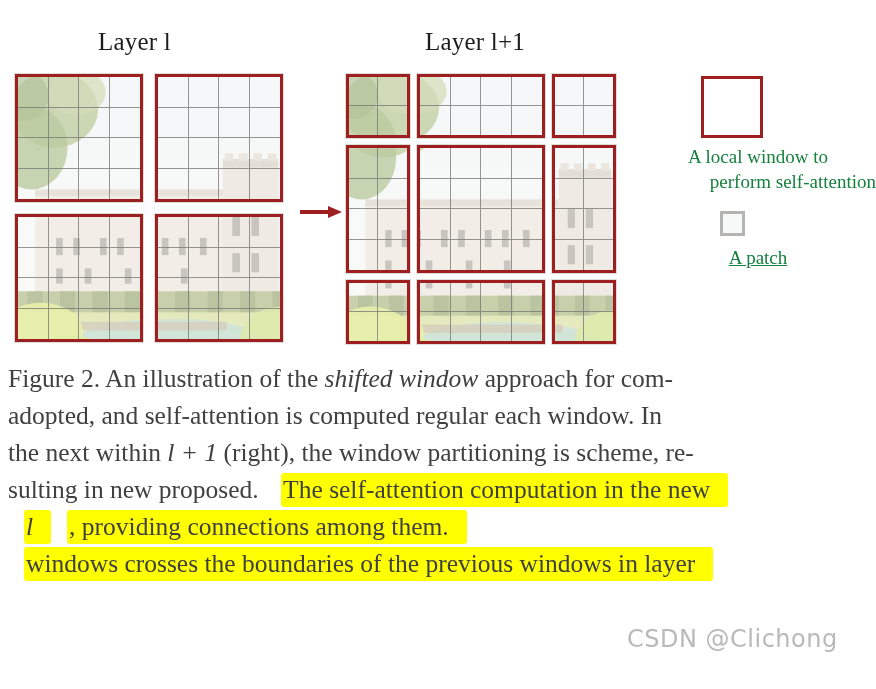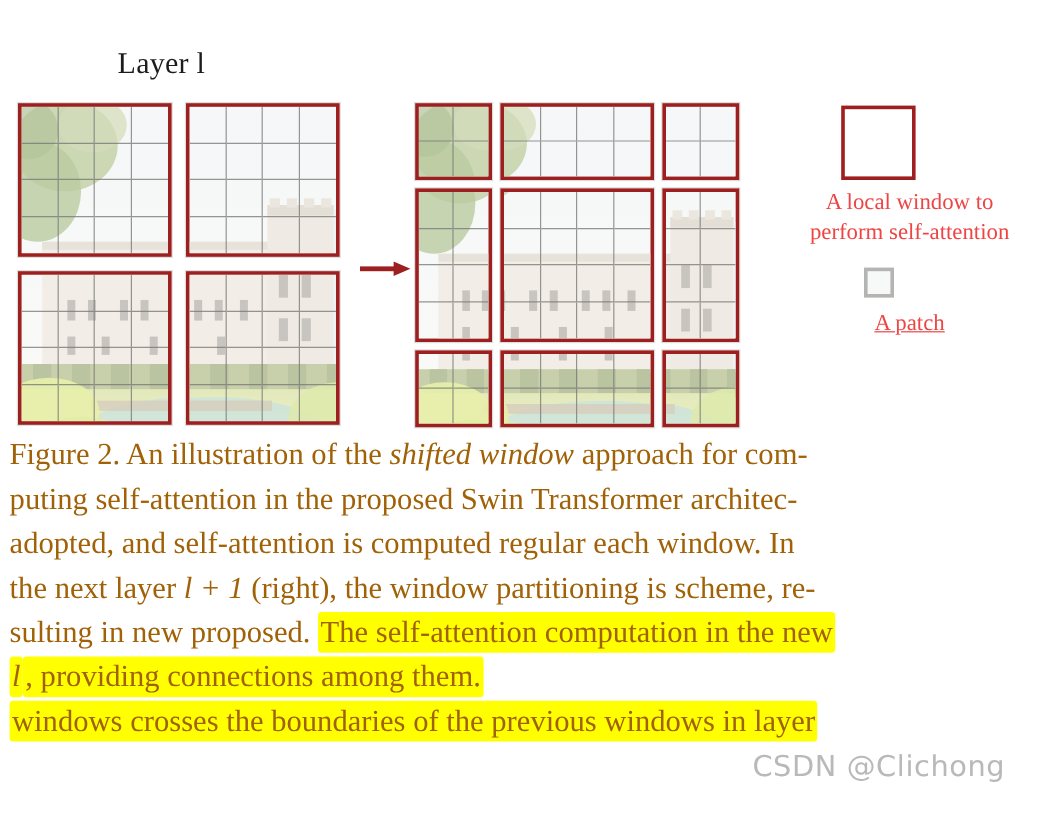--- a/index.html
+++ b/index.html
@@ -12,21 +12,21 @@
     height: 689px;
     position: relative;
     overflow: hidden;
     font-family: "Liberation Serif", "DejaVu Serif", serif;
     color: #1a1a1a;
   }
 
   
   #figure-area {
     position: absolute;
-    left: 0; top: 16px;
+    left: 0; top: 4px;
     width: 746px;
     height: 352px;
   }
 
   .layer-label {
     position: absolute;
     font-size: 25px;
     color: #1c1c1c;
     white-space: nowrap;
     letter-spacing: 0.2px;
@@ -96,74 +96,76 @@
     width: 62px; height: 62px;
     border: 3px solid #9d1f1f;
     background: #ffffff;
     box-sizing: border-box;
   }
   .legend-text {
     position: absolute;
     width: 236px;
     text-align: center;
     font-size: 19px;
-    color: #ef4444;
+    color: #15803d;
     white-space: nowrap;
   }
   #legend-window-line1 { top: 82px;  left: 0; }
-  #legend-window-line2 { top: 107px; left: 0; }
+  #legend-window-line2 { top: 107px; left: 0; text-align: right; }
   #legend-patch-box {
     position: absolute;
     left: 80px; top: 147px;
     width: 25px; height: 25px;
     border: 3px solid #b4b4b2;
     background: #f7f8f8;
     box-sizing: border-box;
   }
   #legend-patch-label { top: 183px; left: 0; text-decoration: underline; }
 
   
   #caption {
     position: absolute;
     left: 8px;
     top: 360px;
     width: 862px;
     font-size: 25.5px;
     line-height: 37px;
-    color: #a16207;
+    color: #404040;
   }
   #caption .cap-line {
     white-space: nowrap;
     height: 37px;
   }
   .mathit { font-style: italic; font-family: "Liberation Serif", serif; }
   .hl {
     background: #ffff00;
-    padding: 2px 2px 3px 2px;
+    padding: 2px 18px 3px 2px;
     border-radius: 3px;
     box-decoration-break: clone;
+    margin-left: 16px;
   }
 
   #watermark {
     position: absolute;
     left: 627px;
     top: 625px;
     font-family: "DejaVu Sans", sans-serif;
     font-size: 24px;
     color: #b9b9b9;
     white-space: nowrap;
     letter-spacing: 0.5px;
   }
 </style>
 </head>
 <body>
 
 <div id="figure-area">
 
   <div class="layer-label" id="label-layer-l">Layer l</div>
+  <div class="layer-label" id="label-layer-l1">Layer l+1</div>
 
   <div id="left-diagram">
       <div class="window" style="left: 15px; top: 70px; width: 128px; height: 128px;">
         <svg class="photo" viewBox="0 0 128 128" preserveAspectRatio="none" width="100%" height="100%">
     <defs>
       <linearGradient id="sky0_0" x1="0" y1="0" x2="0" y2="1">
         <stop offset="0%" stop-color="#eef1f3"></stop>
         <stop offset="100%" stop-color="#f6f6f2"></stop>
       </linearGradient>
       <linearGradient id="grass0_0" x1="0" y1="0" x2="0" y2="1">
@@ -1314,21 +1316,20 @@
     <div id="legend-window-box"></div>
     <div class="legend-text" id="legend-window-line1">A local window to</div>
     <div class="legend-text" id="legend-window-line2">perform self-attention</div>
     <div id="legend-patch-box"></div>
     <div class="legend-text" id="legend-patch-label">A patch</div>
   </div>
 </div>
 
 <div id="caption">
     <div class="cap-line"><span>Figure 2. An illustration of the </span><span style="font-style: italic;">shifted window</span><span> approach for com-</span></div>
-    <div class="cap-line"><span>puting self-attention in the proposed Swin Transformer architec-</span></div>
     <div class="cap-line"><span>adopted, and self-attention is computed regular each window.  In</span></div>
-    <div class="cap-line"><span>the next layer </span><span class="mathit">l + 1</span><span> (right), the window partitioning is scheme, re-</span></div>
+    <div class="cap-line"><span>the next within </span><span class="mathit">l + 1</span><span> (right), the window partitioning is scheme, re-</span></div>
     <div class="cap-line"><span>sulting in new proposed. </span><span class="hl">The self-attention computation in the new</span></div>
     <div class="cap-line"><span class="mathit hl">l</span><span class="hl">, providing connections among them.</span></div>
     <div class="cap-line"><span class="hl">windows crosses the boundaries of the previous windows in layer</span></div>
   </div>
 
 <div id="watermark">CSDN @Clichong</div>
 
 </body></html>

